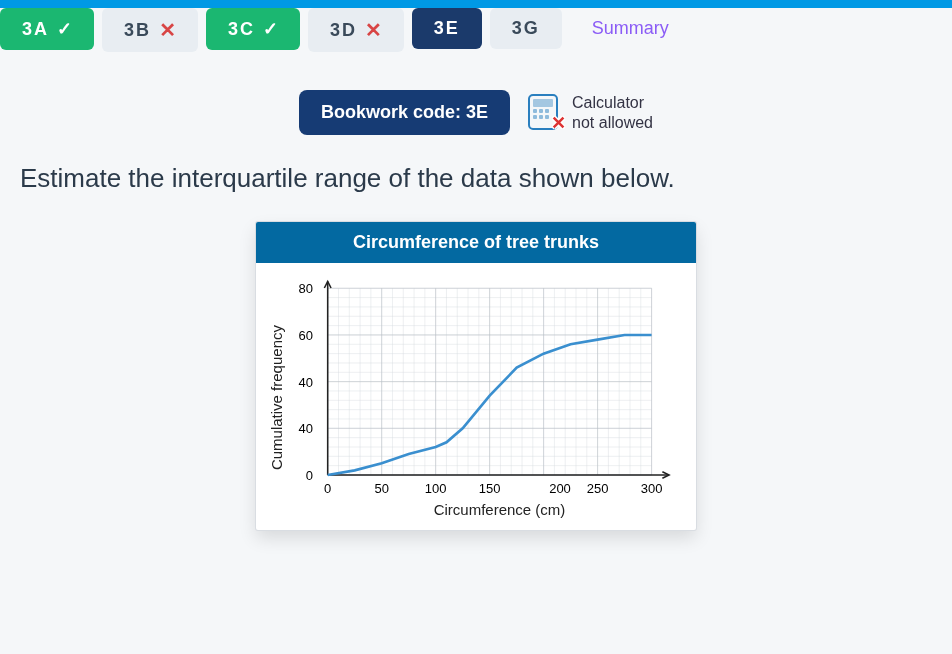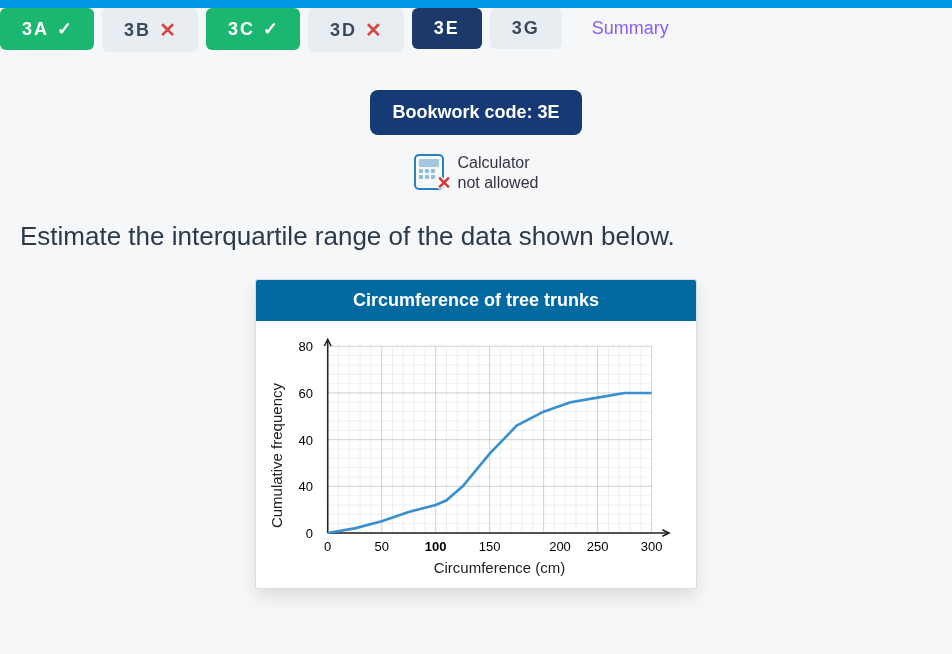--- a/index.html
+++ b/index.html
@@ -42,21 +42,20 @@
   .tab .lbl { letter-spacing: 2px; }
 
   .content { padding: 18px 20px 0 20px; }
 
   .info-row {
     display: flex;
     justify-content: center;
     align-items: center;
     gap: 18px;
     margin: 12px 0 28px 0;
-    flex-direction: column;
   }
   .bookwork {
     background: #163b74;
     color: #fff;
     padding: 12px 22px;
     border-radius: 8px;
     font-weight: 600;
     font-size: 18px;
   }
   .calc-wrap { display: flex; align-items: center; gap: 10px; }
@@ -304,21 +303,21 @@
                 <line x1="6" y1="180" x2="6" y2="4"></line>
                 <path d="M 3 10 L 6 4 L 9 10"></path>
                 <line x1="6" y1="180" x2="312" y2="180"></line>
                 <path d="M 306 177 L 312 180 L 306 183"></path>
               </g>
               <path class="series" d="M 6.0 180.0 L 30.2 175.8 L 54.4 169.4 L 78.6 160.9 L 102.8 154.5 L 112.5 150.3 L 127.0 137.6 L 151.2 107.9 L 175.4 82.4 L 199.5 69.7 L 223.7 61.2 L 247.9 56.9 L 272.1 52.7 L 296.3 52.7"></path>
             </svg>
           <div class="xtick-labels" id="xticks">
               <span style="left: 6.69375px;">0</span>
               <span style="left: 60.6756px;">50</span>
-              <span style="left: 114.657px; font-weight: bold;">100</span>
+              <span style="left: 114.657px;">100</span>
               <span style="left: 168.639px;">150</span>
               <span style="left: 239px;">200</span>
               <span style="left: 276.603px;">250</span>
               <span style="left: 330.585px;">300</span>
             </div>
         </div>
         <div class="xaxis-label">Circumference (cm)</div>
       </div>
     </div>
   </div>

